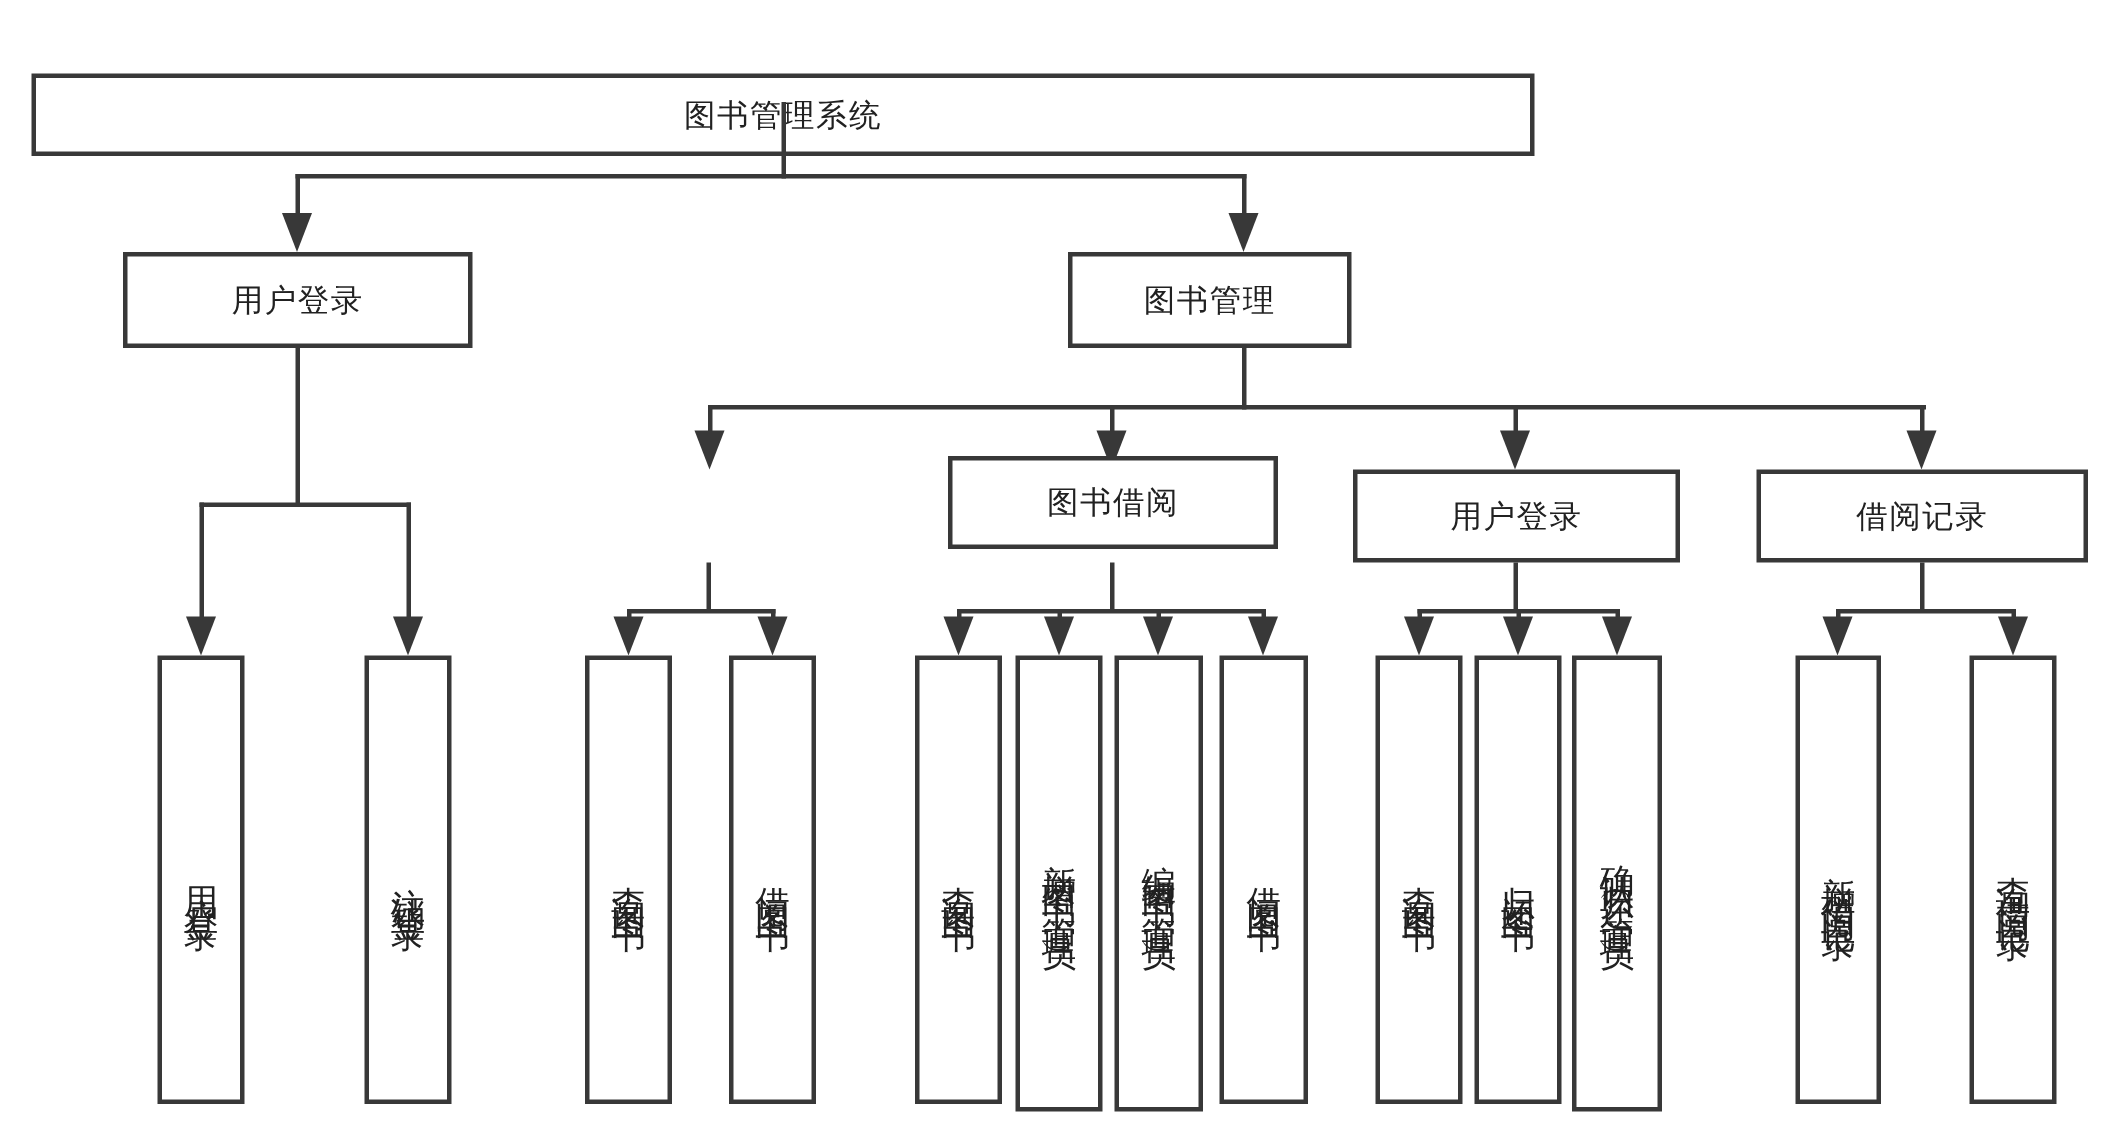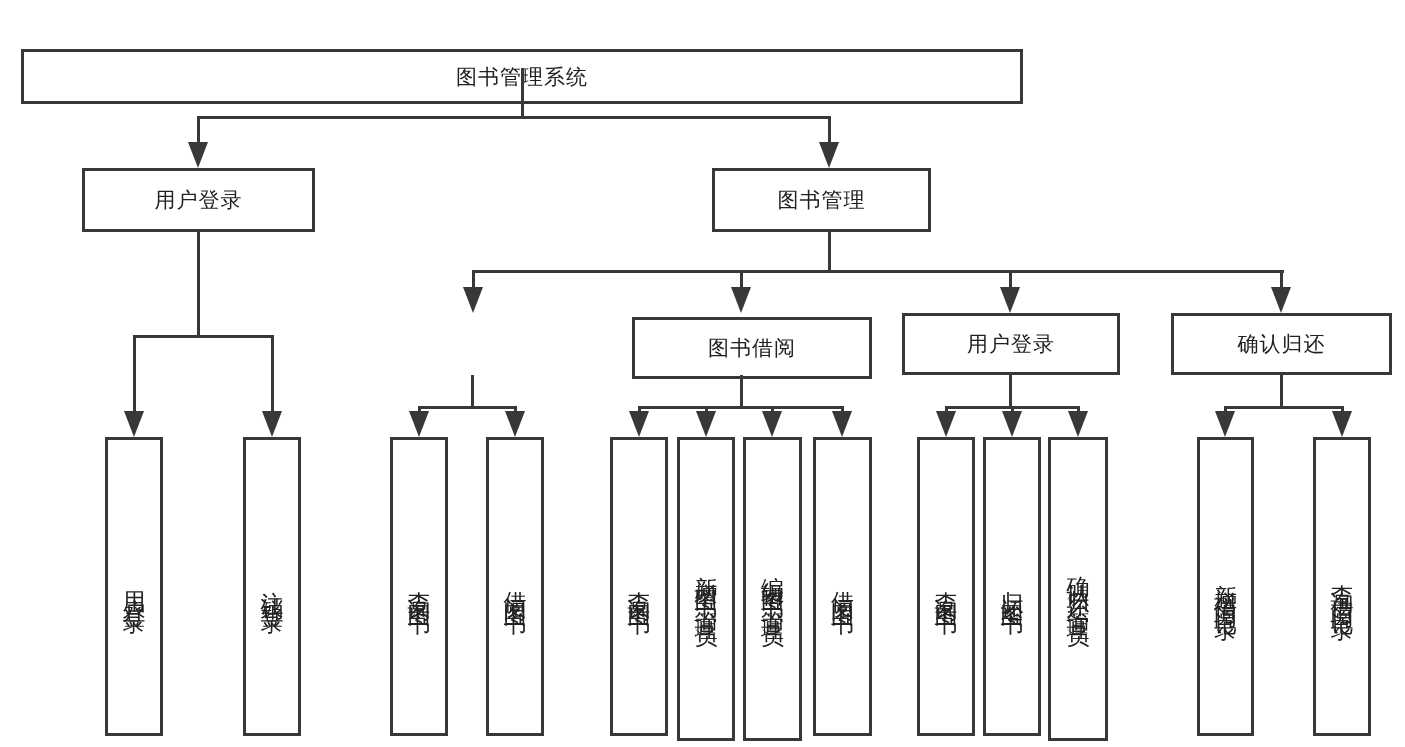--- a/index.html
+++ b/index.html
@@ -75,21 +75,21 @@
   <div class="vline" style="left:521px;top:68px;height:51px;"></div>
   <div class="hline" style="left:197px;top:116px;width:634px;"></div>
   <div class="vline" style="left:197px;top:116px;height:30px;"></div>
   <div class="arrow" style="left:188px;top:142px;"></div>
   <div class="vline" style="left:828px;top:116px;height:30px;"></div>
   <div class="arrow" style="left:819px;top:142px;"></div>
 
   <div class="box" style="left:82px;top:168px;width:233px;height:64px;">
     <span>用户登录</span>
   </div>
-  <div class="box" style="left:712px;top:168px;width:219px;height:64px;">
+  <div class="box" style="left:712px;top:168px;width:189px;height:64px;">
     <span>图书管理</span>
   </div>
 
   <div class="vline" style="left:197px;top:232px;height:106px;"></div>
   <div class="hline" style="left:133px;top:335px;width:141px;"></div>
   <div class="vline" style="left:133px;top:335px;height:82px;"></div>
   <div class="arrow" style="left:124px;top:411px;"></div>
   <div class="vline" style="left:271px;top:335px;height:82px;"></div>
   <div class="arrow" style="left:262px;top:411px;"></div>
 
@@ -97,28 +97,28 @@
   <div class="hline" style="left:472px;top:270px;width:812px;"></div>
   <div class="vline" style="left:472px;top:270px;height:22px;"></div>
   <div class="arrow" style="left:463px;top:287px;"></div>
   <div class="vline" style="left:740px;top:270px;height:22px;"></div>
   <div class="arrow" style="left:731px;top:287px;"></div>
   <div class="vline" style="left:1009px;top:270px;height:22px;"></div>
   <div class="arrow" style="left:1000px;top:287px;"></div>
   <div class="vline" style="left:1280px;top:270px;height:22px;"></div>
   <div class="arrow" style="left:1271px;top:287px;"></div>
 
-  <div class="box" style="left:632px;top:317px;width:240px;height:62px;">
+  <div class="box" style="left:632px;top:304px;width:220px;height:62px;">
     <span>图书借阅</span>
   </div>
   <div class="box" style="left:902px;top:313px;width:218px;height:62px;">
     <span>用户登录</span>
   </div>
   <div class="box" style="left:1171px;top:313px;width:221px;height:62px;">
-    <span>确认归还</span>
+    <span>借阅记录</span>
   </div>
 
   <div class="vline" style="left:471px;top:375px;height:33px;"></div>
   <div class="hline" style="left:418px;top:406px;width:99px;"></div>
   <div class="vline" style="left:418px;top:406px;height:10px;"></div>
   <div class="arrow" style="left:409px;top:411px;"></div>
   <div class="vline" style="left:514px;top:406px;height:10px;"></div>
   <div class="arrow" style="left:505px;top:411px;"></div>
 
   <div class="vline" style="left:740px;top:375px;height:33px;"></div>

